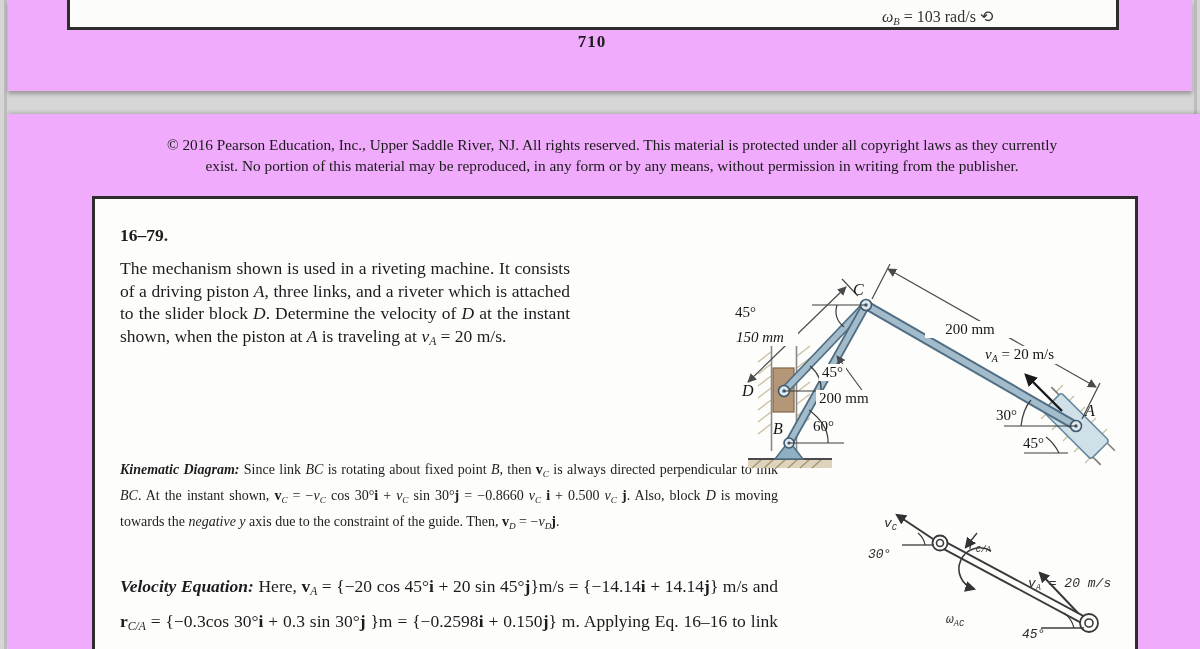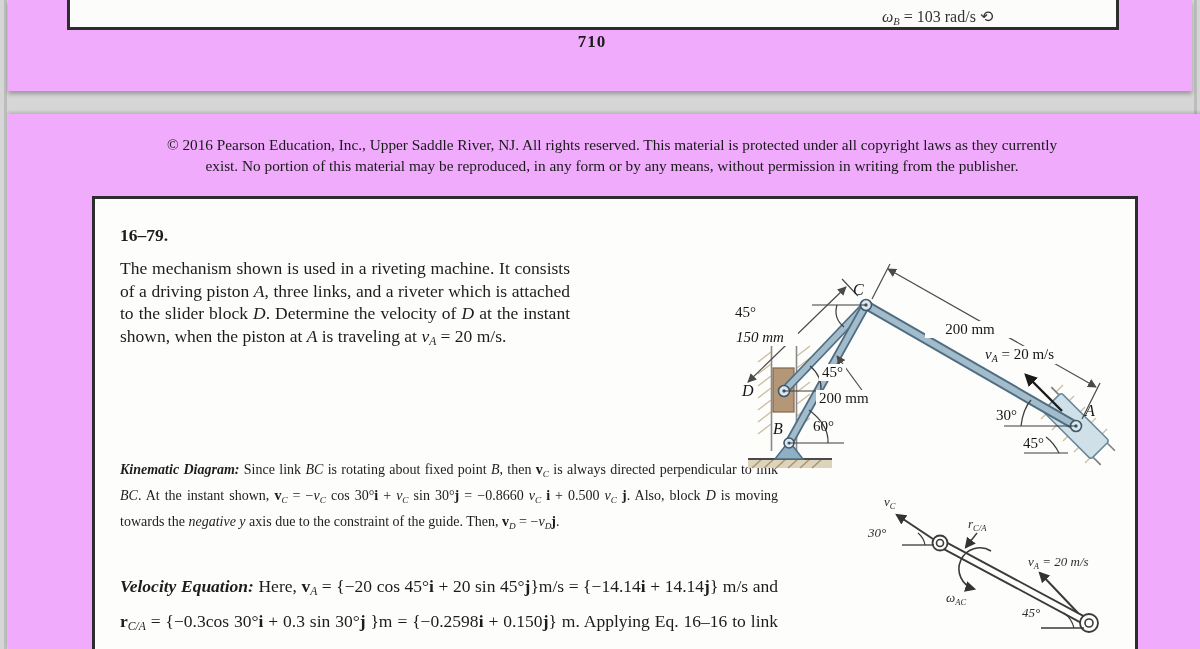--- a/index.html
+++ b/index.html
@@ -31,22 +31,22 @@
   .seg-bi{font-weight:bold;font-style:italic;}
   .seg-sub{font-size:.66em;vertical-align:-.3em;}
   
   .fig{position:absolute;}
   .fig svg{position:absolute;left:0;top:0;}
   .flab{position:absolute;font-size:15px;white-space:nowrap;color:#161616;}
   .flab.it{font-style:italic;font-size:16px;}
   .flab.bg{background:#fdfdfc;padding:0 3px;}
   .center70{width:70px;text-align:center;font-style:italic;} .center84{width:84px;text-align:center;}
   
-  .slab{position:absolute;font-family:Liberation Serif, serif;font-style:italic;
-        font-size:13px;color:#2e2e2e;white-space:nowrap;}
+  .slab{position:absolute;font-family:Liberation Mono, monospace;font-style:italic;
+        font-size:13px;color:#2e2e2e;white-space:nowrap;margin-top:22px;}
 </style>
 </head>
 <body>
 
 <div class="edge" id="edgeL"></div>
 <div class="edge" id="edgeR"></div>
 
 <div class="page" id="pageTop">
   <div id="topBox">
     <span id="topEq"><span class="seg-i">ω</span><span class="seg-i seg-sub">B</span><span> = 103 rad/s  </span><span>⟲</span></span>

